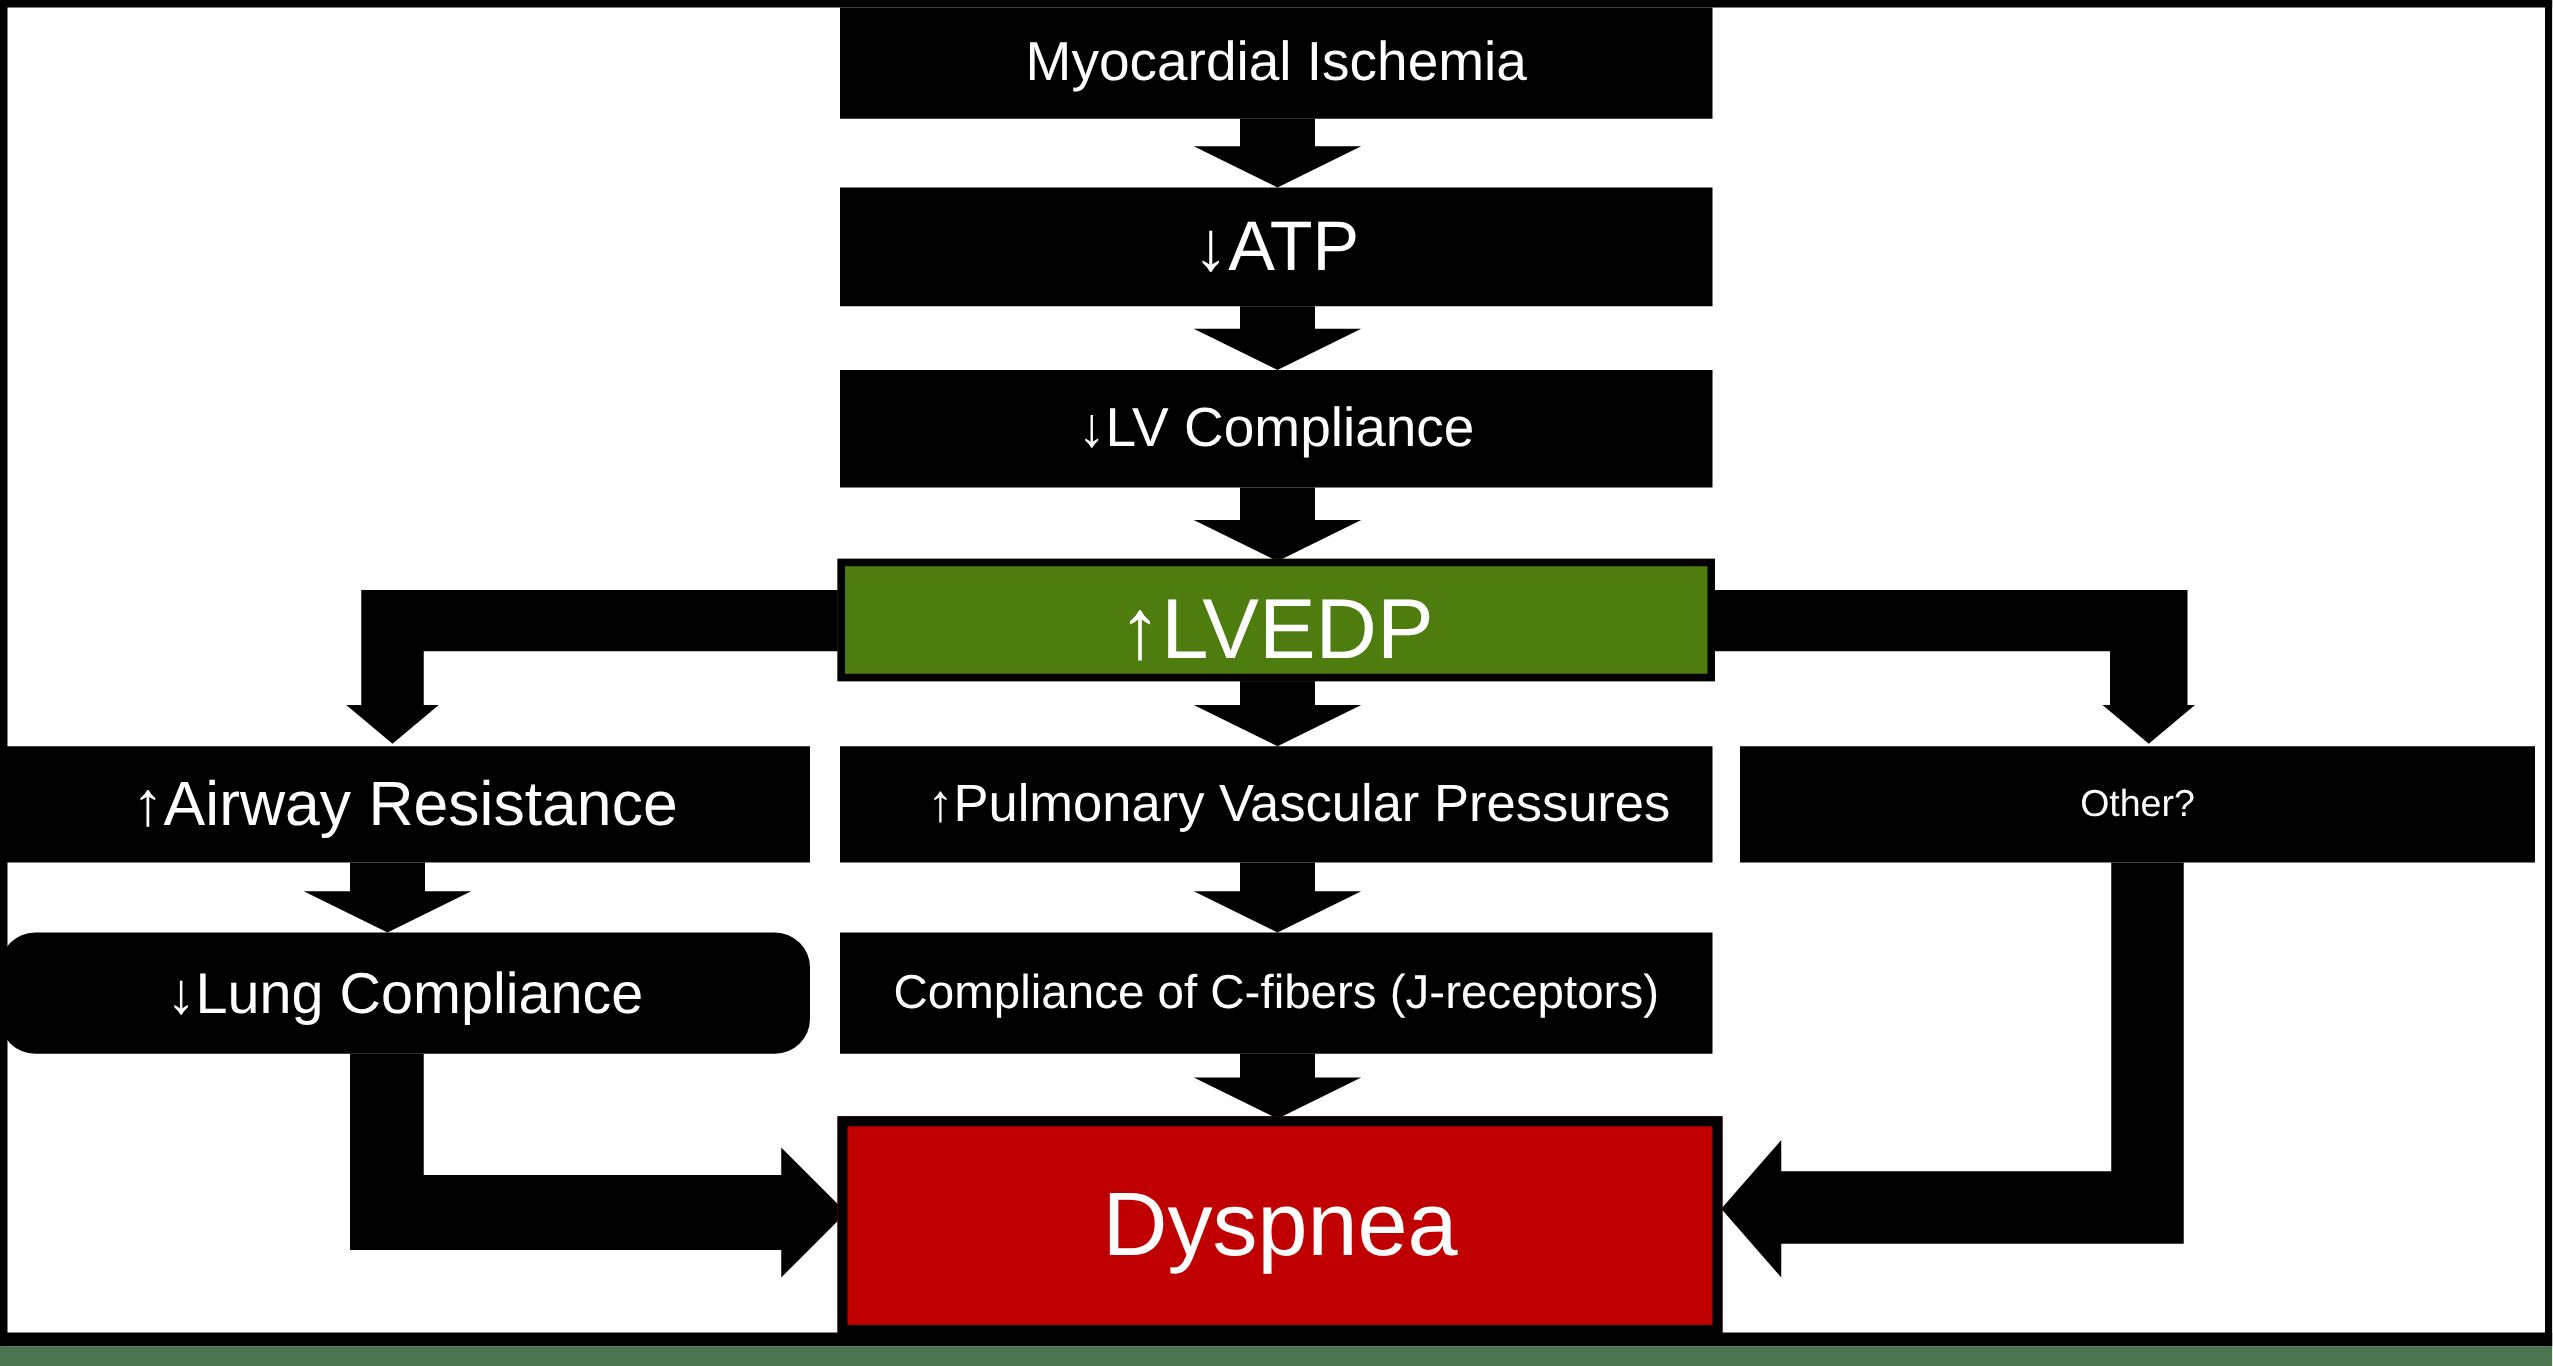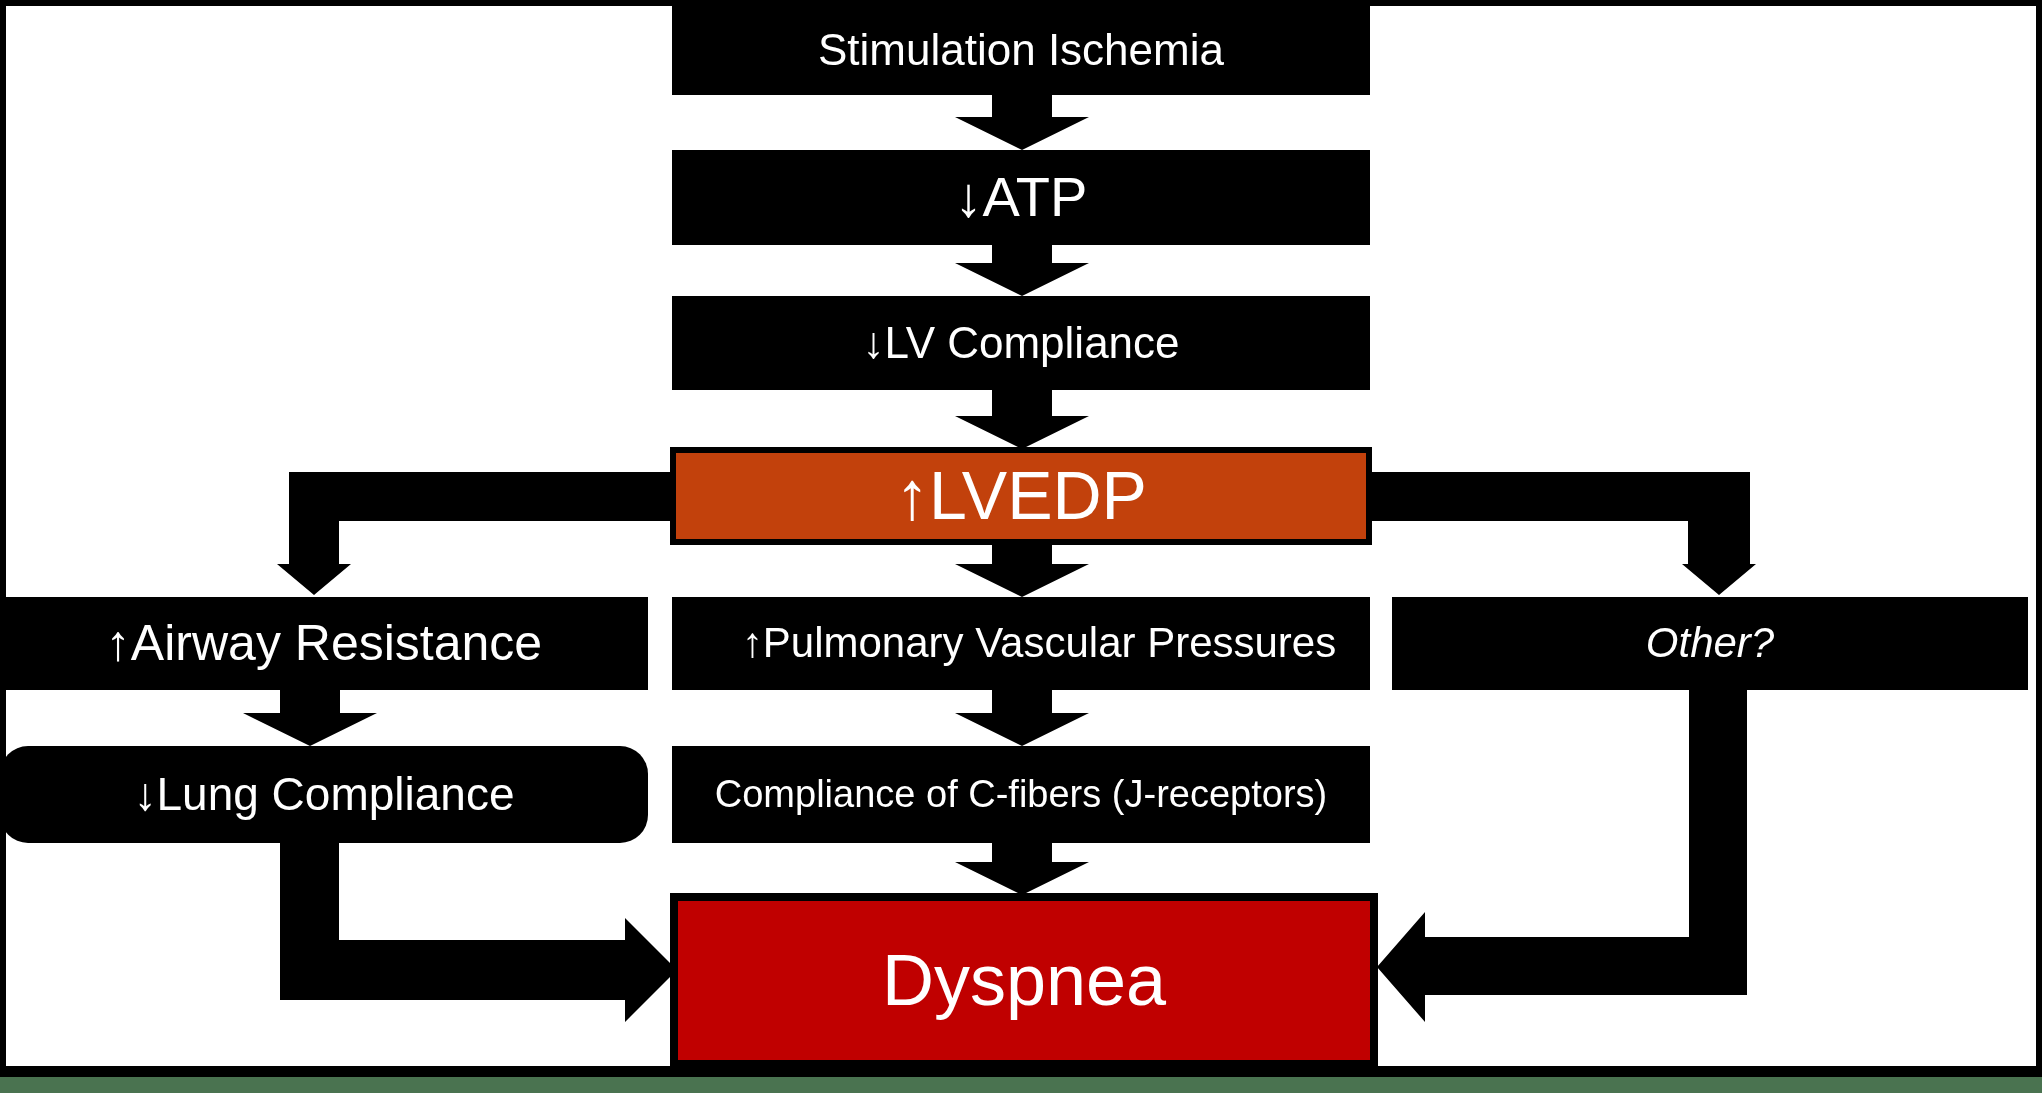--- a/index.html
+++ b/index.html
@@ -20,21 +20,21 @@
     line-height:1.05;
     box-sizing:border-box;
   }
   .node-myocardial   {left:672px;top:6px;  width:698px;height:89px;font-size:44px;}
   .node-atp          {left:672px;top:150px;width:698px;height:95px;font-size:56px;}
   .node-lvcompliance {left:672px;top:296px;width:698px;height:94px;font-size:44px;}
   .node-lvedp        {left:670px;top:447px;width:702px;height:98px;font-size:68px;
                       background:#002060;border:6px solid #000000;}
   .node-airway       {left:0px;  top:597px;width:648px;height:93px;font-size:50px;}
   .node-pulmonary    {left:672px;top:597px;width:698px;height:93px;font-size:42px;padding-left:36px;}
-  .node-other        {left:1392px;top:597px;width:636px;height:93px;font-size:42px;font-style:italic;}
+  .node-other        {left:1392px;top:597px;width:636px;height:93px;font-size:30px;}
   .node-lung         {left:0px;  top:746px;width:648px;height:97px;font-size:46px;border-radius:28px;}
   .node-cfibers      {left:672px;top:746px;width:698px;height:97px;font-size:38px;}
   .node-dyspnea      {left:670px;top:893px;width:708px;height:175px;font-size:72px;
                       background:#C00000;border:8px solid #000000;}
 </style>
 </head>
 <body>
 
 <div class="canvas">
 
@@ -58,32 +58,32 @@
     <polygon fill="#000000" points="672,472 289,472 289,564 277,564 314,595 351,564 339,564 339,521 672,521"></polygon>
 
     <polygon fill="#000000" points="1370,472 1750,472 1750,564 1756,564 1719,595 1682,564 1688,564 1688,521 1370,521"></polygon>
 
     <polygon fill="#000000" points="280,843 339,843 339,940 625,940 625,918 677,970 625,1022 625,1000 280,1000"></polygon>
 
     <polygon fill="#000000" points="1689,690 1747,690 1747,995 1425,995 1425,1022 1377,967 1425,912 1425,937 1689,937"></polygon>
   </svg>
 
   <div class="node node-myocardial">
-    <span>Stimulation Ischemia</span>
+    <span>Myocardial Ischemia</span>
   </div>
 
   <div class="node node-atp">
     <span>↓ATP</span>
   </div>
 
   <div class="node node-lvcompliance">
     <span>↓LV Compliance</span>
   </div>
 
-  <div class="node node-lvedp" style="background: #c2410c;">
+  <div class="node node-lvedp" style="background: #4d7c0f; align-items: flex-end;">
     <span>↑LVEDP</span>
   </div>
 
   <div class="node node-airway">
     <span>↑Airway Resistance</span>
   </div>
 
   <div class="node node-pulmonary">
     <span>↑Pulmonary Vascular Pressures</span>
   </div>

